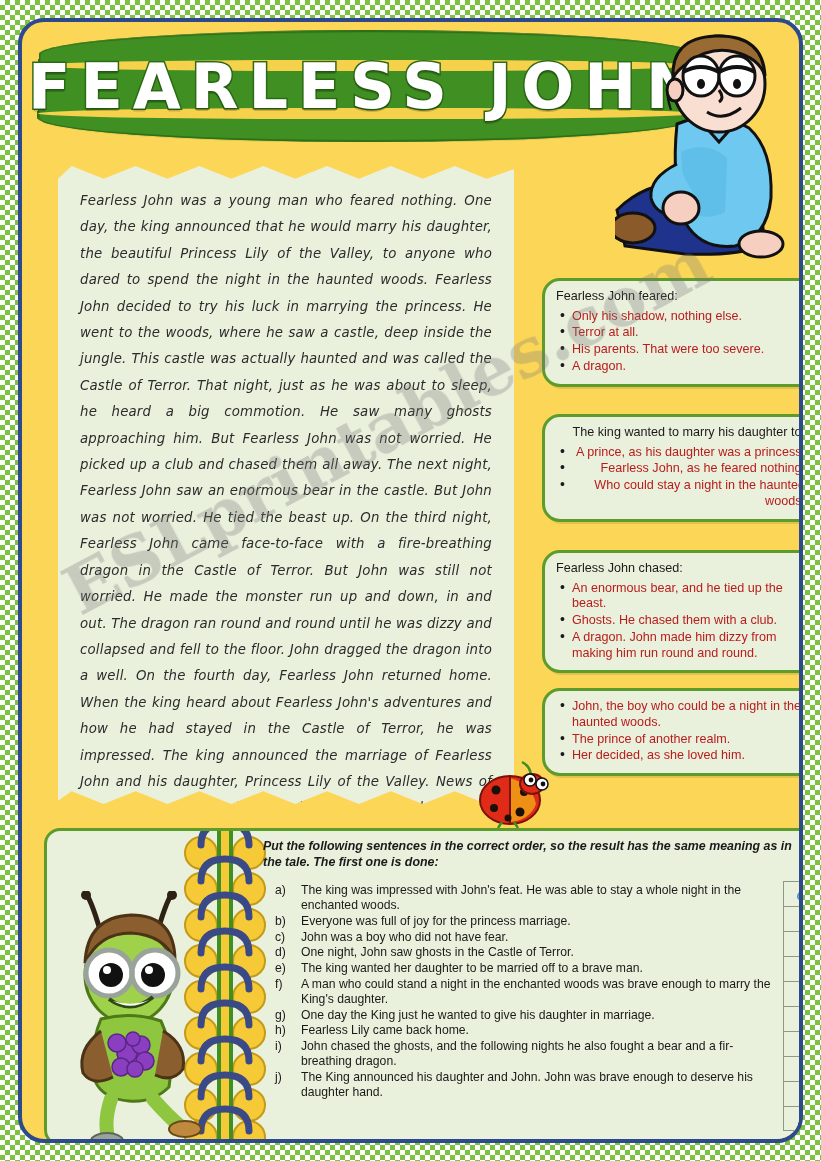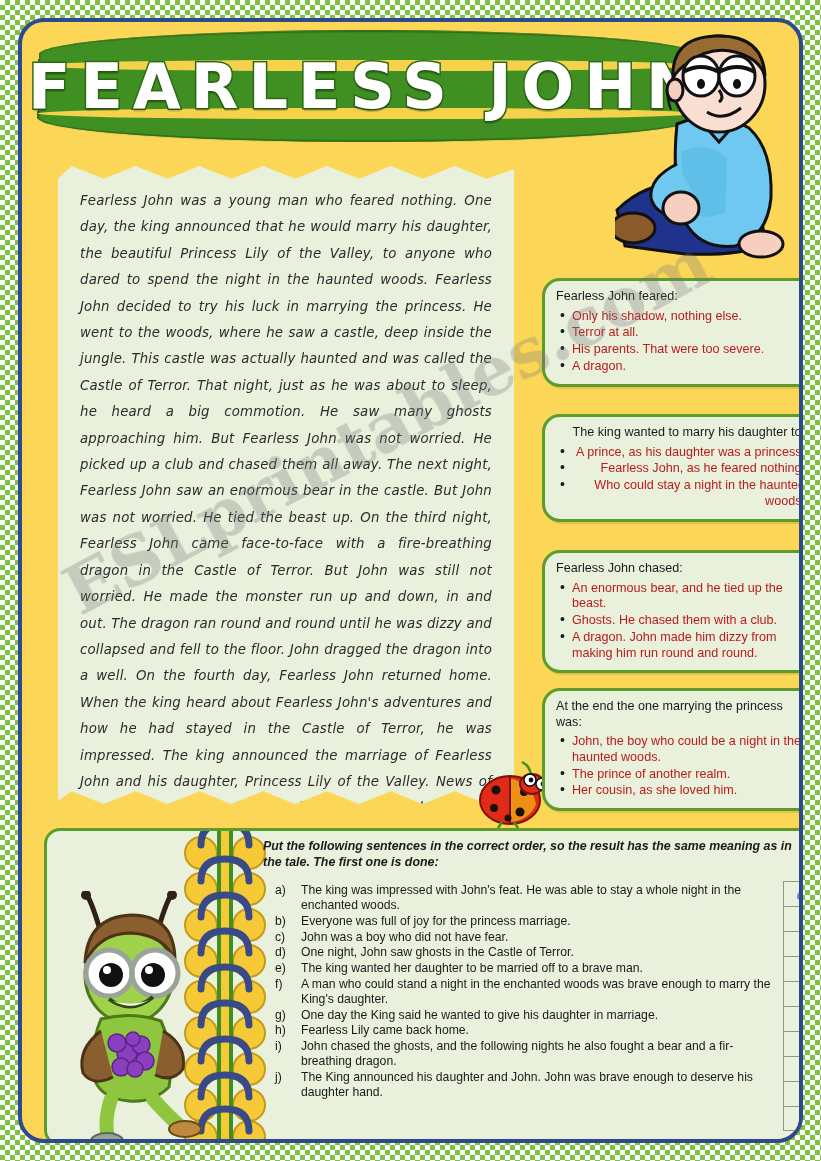--- a/index.html
+++ b/index.html
@@ -383,25 +383,24 @@
     <div class="qbox b3">
       <p class="q-stem">Fearless John chased:</p>
       <ul>
         <li>An enormous bear, and he tied up the beast.</li>
         <li>Ghosts. He chased them with a club.</li>
         <li>A dragon. John made him dizzy from making him run round and round.</li>
       </ul>
     </div>
 
     <div class="qbox b4">
-      <p class="q-stem">At the end the one marrying the princess was:</p>
       <ul>
         <li>John, the boy who could be a night in the haunted woods.</li>
         <li>The prince of another realm.</li>
-        <li>Her cousin, as she loved him.</li>
+        <li>Her decided, as she loved him.</li>
       </ul>
     </div>
 
     <div class="exercise">
 
       <svg class="spiral" viewBox="0 0 108 318" preserveAspectRatio="none">
         <g fill="#f6c937" stroke="#c49a16" stroke-width="2">
           <circle cx="30" cy="22" r="16"></circle>
             <circle cx="78" cy="22" r="16"></circle>
           <circle cx="30" cy="58" r="16"></circle>
@@ -503,21 +502,21 @@
         <div class="ex-item">
           <span class="ex-letter">e)</span>
           <span class="ex-body">The king wanted her daughter to be married off to a brave man.</span>
         </div>
         <div class="ex-item">
           <span class="ex-letter">f)</span>
           <span class="ex-body">A man who could stand a night in the enchanted woods was brave enough to marry the King's daughter.</span>
         </div>
         <div class="ex-item">
           <span class="ex-letter">g)</span>
-          <span class="ex-body">One day the King said he wanted to give his daughter in marriage.</span>
+          <span class="ex-body">One day the King just he wanted to give his daughter in marriage.</span>
         </div>
         <div class="ex-item">
           <span class="ex-letter">h)</span>
           <span class="ex-body">Fearless Lily came back home.</span>
         </div>
         <div class="ex-item">
           <span class="ex-letter">i)</span>
           <span class="ex-body">John chased the ghosts, and the following nights he also fought a bear and a fir-breathing dragon.</span>
         </div>
         <div class="ex-item">

